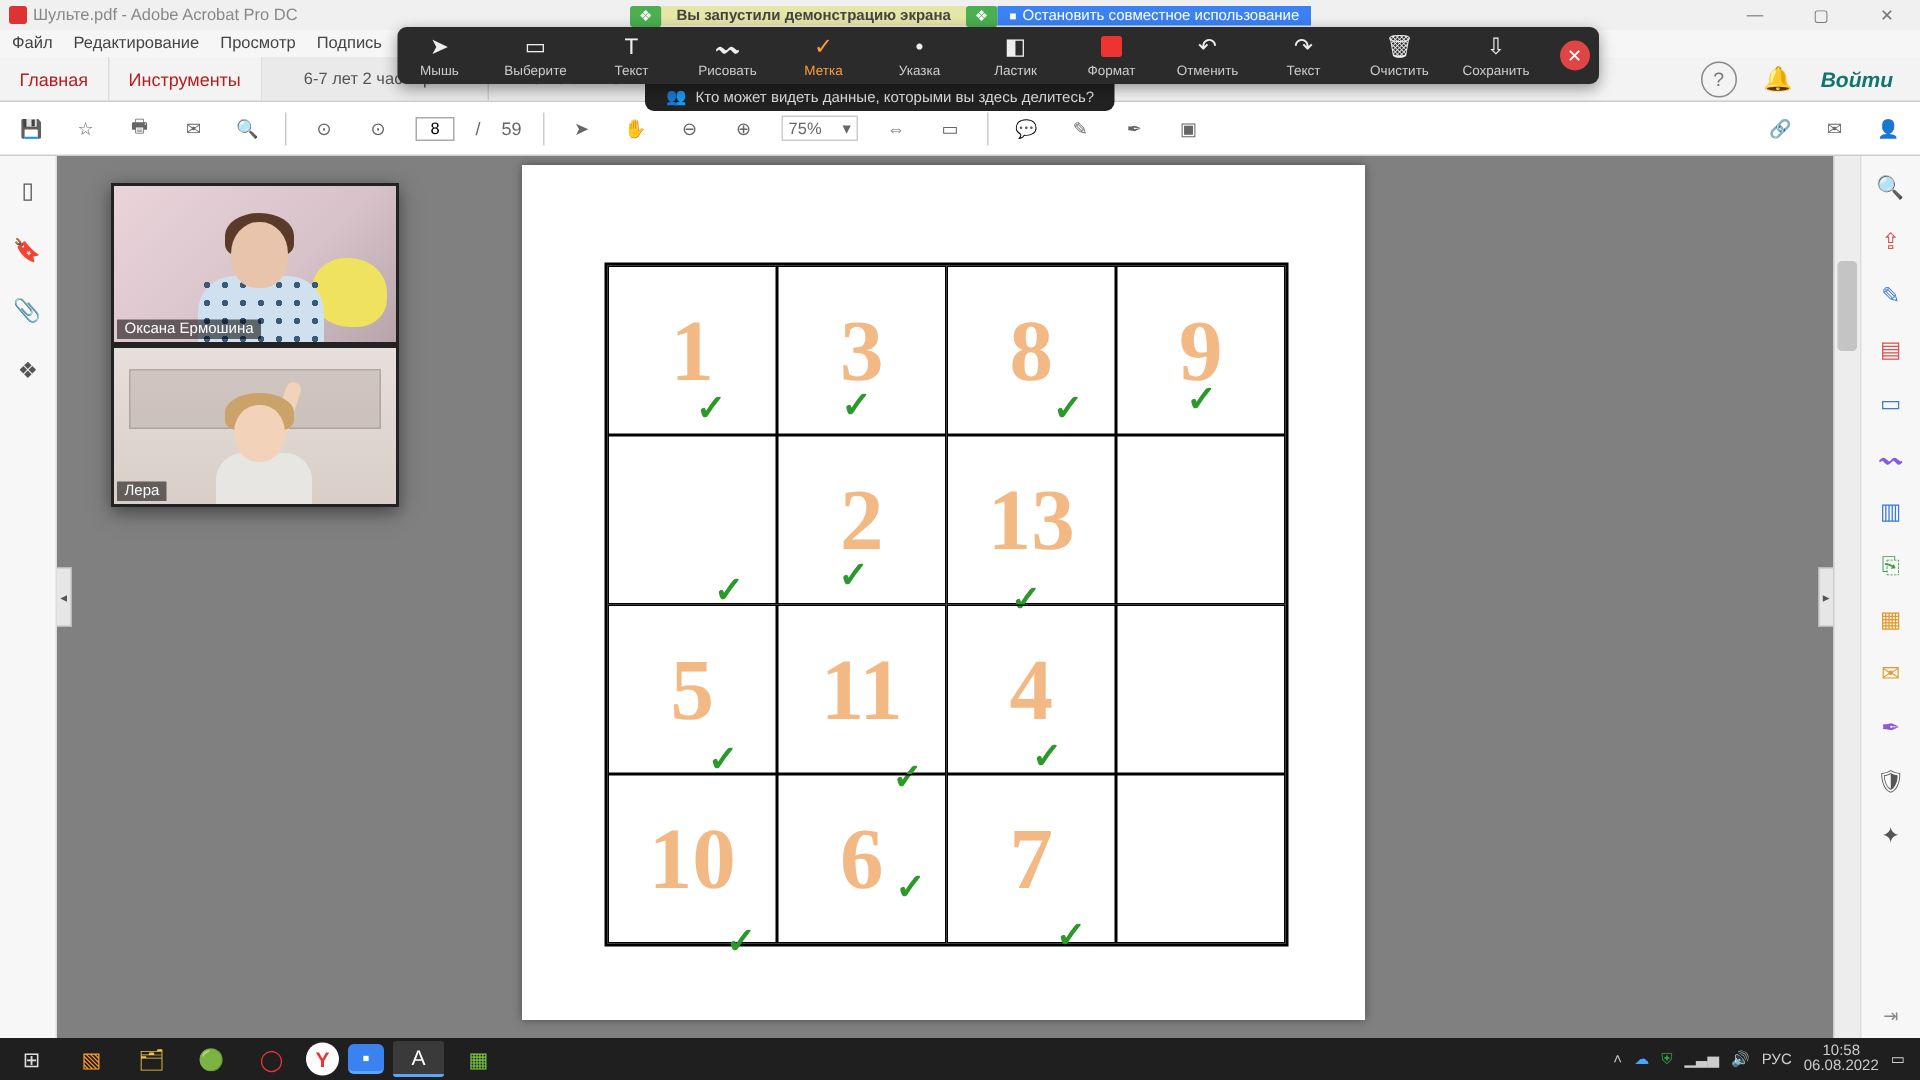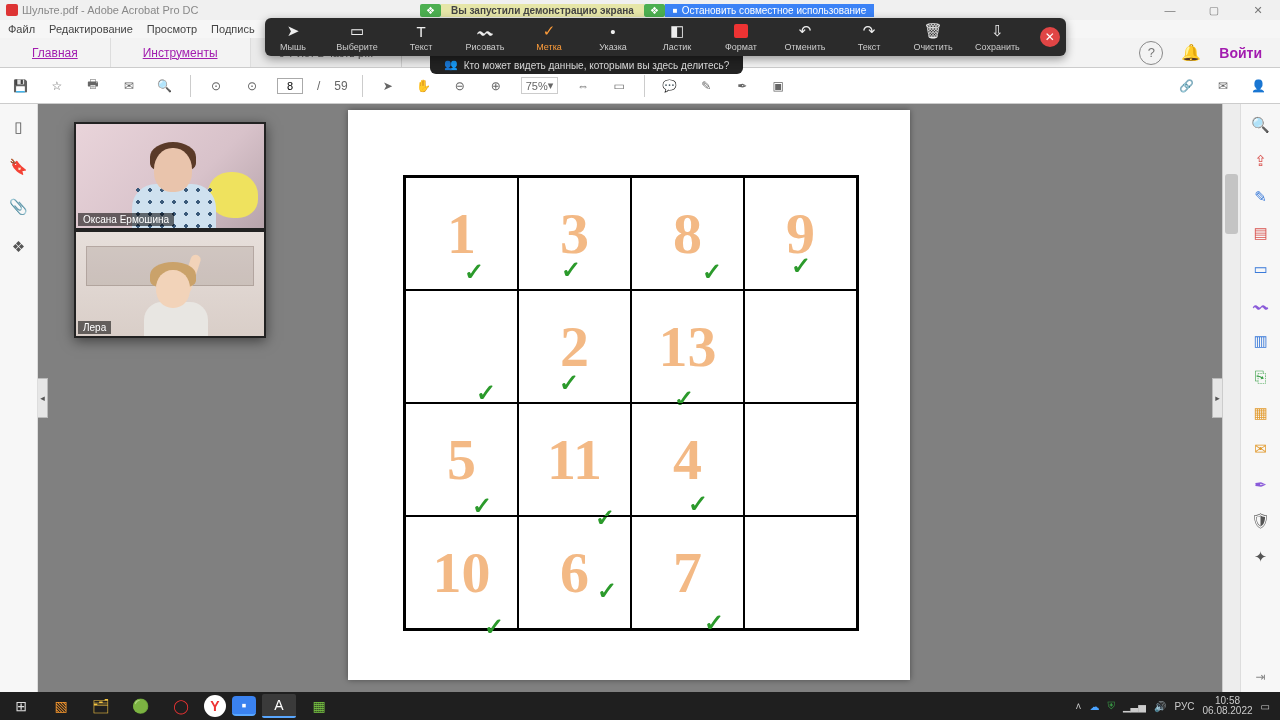--- a/index.html
+++ b/index.html
@@ -22,31 +22,31 @@
   .zoom-tools .zt { display:flex; flex-direction:column; align-items:center; font-size:9px; color:#ccc; gap:2px; cursor:pointer; min-width:44px;}
   .zoom-tools .zt.active { color:#ff9d3a;}
   .zoom-tools .zt .ico{ width:18px;height:18px; display:flex;align-items:center;justify-content:center; color:#eee; font-size:15px;}
   .zoom-tools .zt.active .ico{ color:#ff9d3a;}
   .zoom-tools .zt .red-sq{ width:14px;height:14px;background:#e33;border-radius:2px;}
   .zoom-tools .close{ width:20px;height:20px;background:#e04545;border-radius:50%;color:#fff;display:flex;align-items:center;justify-content:center;font-size:12px;cursor:pointer; align-self:center;}
   .zoom-sub { position:absolute; top:55px; left:430px; background:#222; color:#ddd; font-size:10px; padding:3px 14px; border-radius:0 0 6px 6px; display:flex; align-items:flex-end; gap:6px; z-index:49;}
   .zoom-sub::before{content:"👥"; font-size:11px;}
   
   .maintabs { height:30px; background:#f3f3f3; border-bottom:1px solid #ccc; display:flex; align-items:stretch; font-size:12px;}
-  .maintabs .mt{ padding:0 32px; display:flex;align-items:center; color:#a21caf; border-right:1px solid #ddd; cursor:pointer;text-decoration:underline;}
+  .maintabs .mt{ padding:0 13px; display:flex;align-items:center; color:#b91c1c; border-right:1px solid #ddd; cursor:pointer;}
   .maintabs .doc-tab{ padding:0 28px; background:#eaeaea; color:#555; display:flex;align-items:center; border-right:1px solid #ccc; font-size:11px;}
   .right-maintabs{ margin-left:auto; display:flex; align-items:center; gap:18px; padding-right:18px;}
   .right-maintabs .ico{ width:24px;height:24px;border-radius:50%; border:1.5px solid #888; display:flex;align-items:center;justify-content:center;color:#777;font-size:13px;}
-  .right-maintabs .login{ font-size:14px; color:#a21caf; font-weight:600;}
+  .right-maintabs .login{ font-size:14px; color:#0f766e; font-weight:600;font-style:italic;}
   
   .doctoolbar { height:36px; background:#fff; border-bottom:1px solid #ccc; display:flex; align-items:center; padding:0 10px; gap:14px; font-size:12px; color:#666;}
   .doctoolbar .sep{ width:1px; height:22px; background:#ccc;}
   .doctoolbar .ico{ width:22px;height:22px;display:flex;align-items:center;justify-content:center;border-radius:3px;cursor:pointer;}
   .doctoolbar input{ width:26px; border:1px solid #aaa; font-size:11px; text-align:center; padding:1px;}
-  .doctoolbar .zoom-sel{ border:1px solid #ccc; padding:1px 4px; display:flex;align-items:center;gap:0; font-size:11px;}
+  .doctoolbar .zoom-sel{ border:1px solid #ccc; padding:1px 4px; display:flex;align-items:center;gap:14px; font-size:11px;}
   .doctoolbar .right-group{ margin-left:auto; display:flex; gap:14px;}
   
   .workspace { position:relative; height:calc(720px - 20px - 18px - 30px - 36px - 28px); display:flex; }
   .leftstrip { width:38px; background:#f7f7f7; border-right:1px solid #ddd; display:flex; flex-direction:column; align-items:center; gap:18px; padding-top:12px;}
   .leftstrip .ico, .rightstrip .ico{ width:22px;height:22px;display:flex;align-items:center;justify-content:center;color:#555;font-size:15px;cursor:pointer;}
   .canvas-area { flex:1; background:#808080; position:relative; overflow:hidden;}
   .canvas-scroll-right{ width:18px; background:#ededed; border-left:1px solid #ccc; position:relative;}
   .canvas-scroll-right .thumb{ position:absolute; left:2px; right:2px; height:60px; top:70px; background:#c4c4c4; border-radius:3px;}
   .rightstrip { width:40px; background:#f7f7f7; border-left:1px solid #ddd; display:flex; flex-direction:column; align-items:center; gap:14px; padding-top:10px;}
   .rightstrip .chev{ color:#888; font-size:12px; margin-top:auto; margin-bottom:8px; cursor:pointer;}

